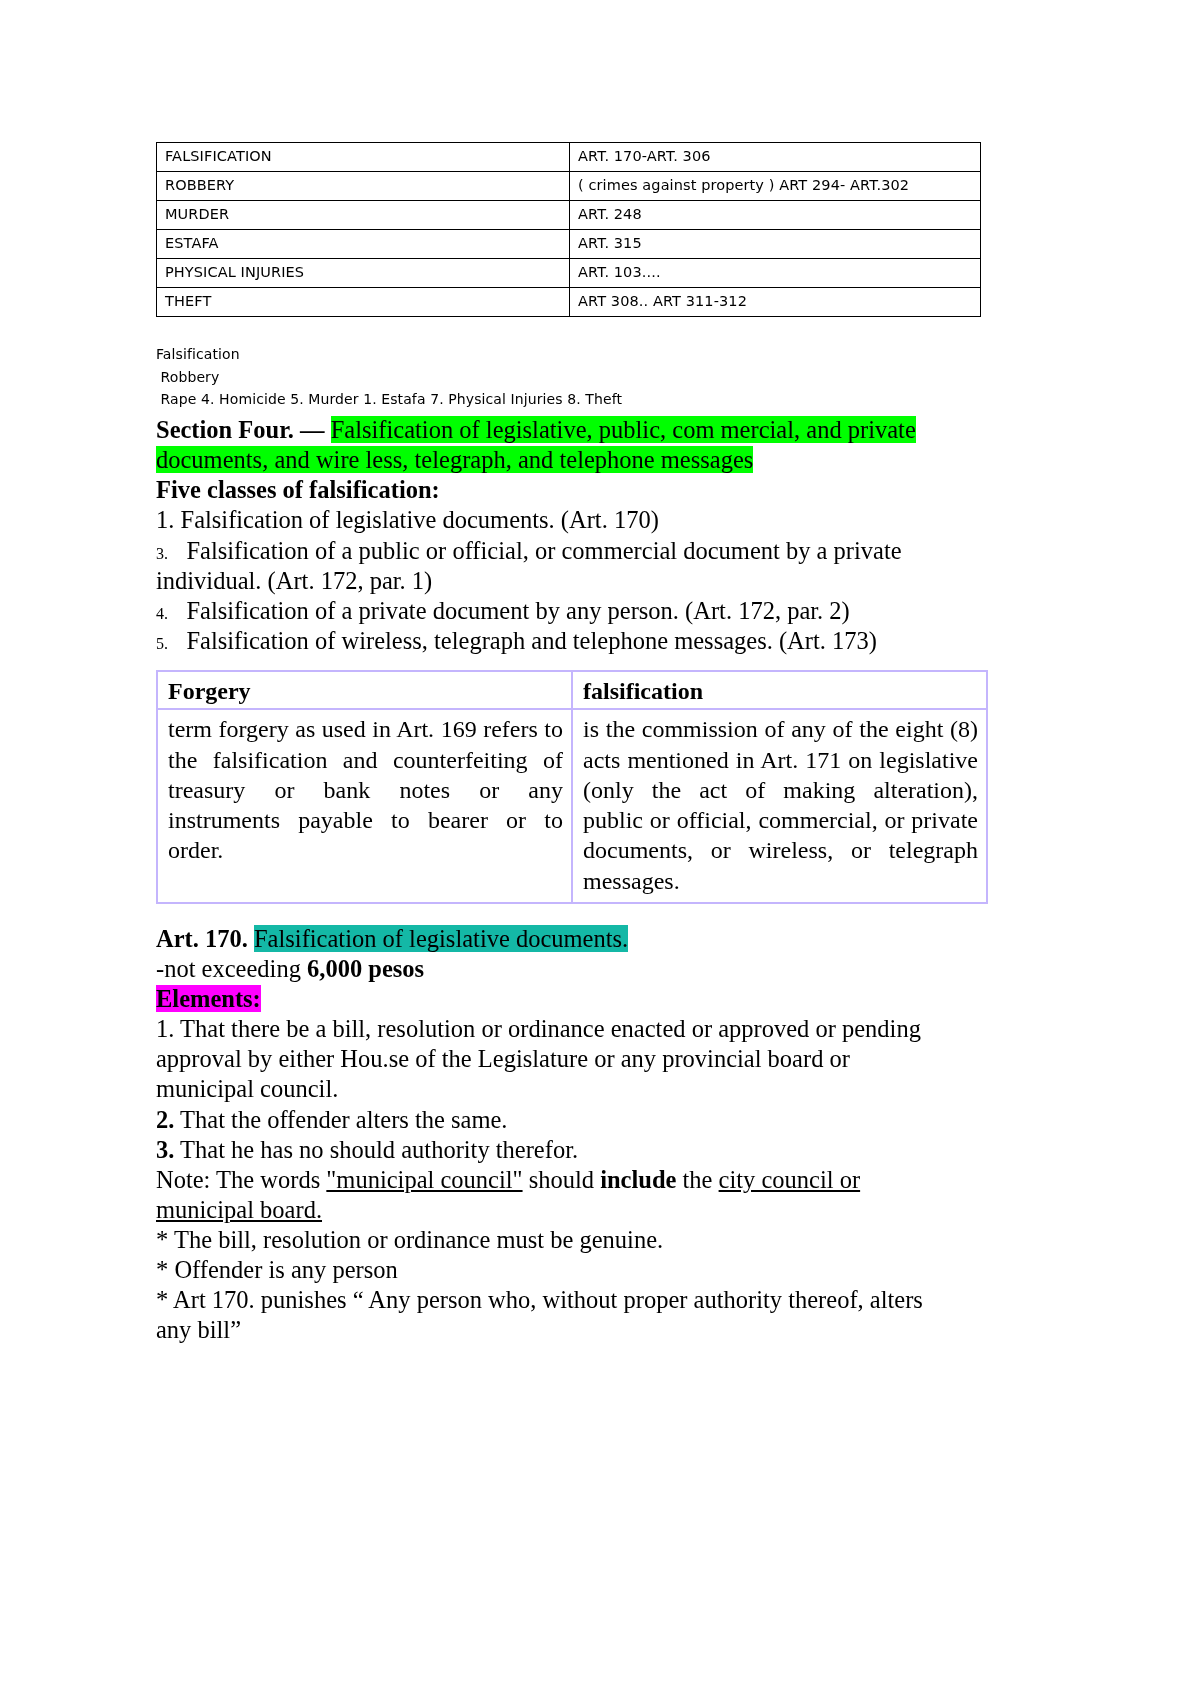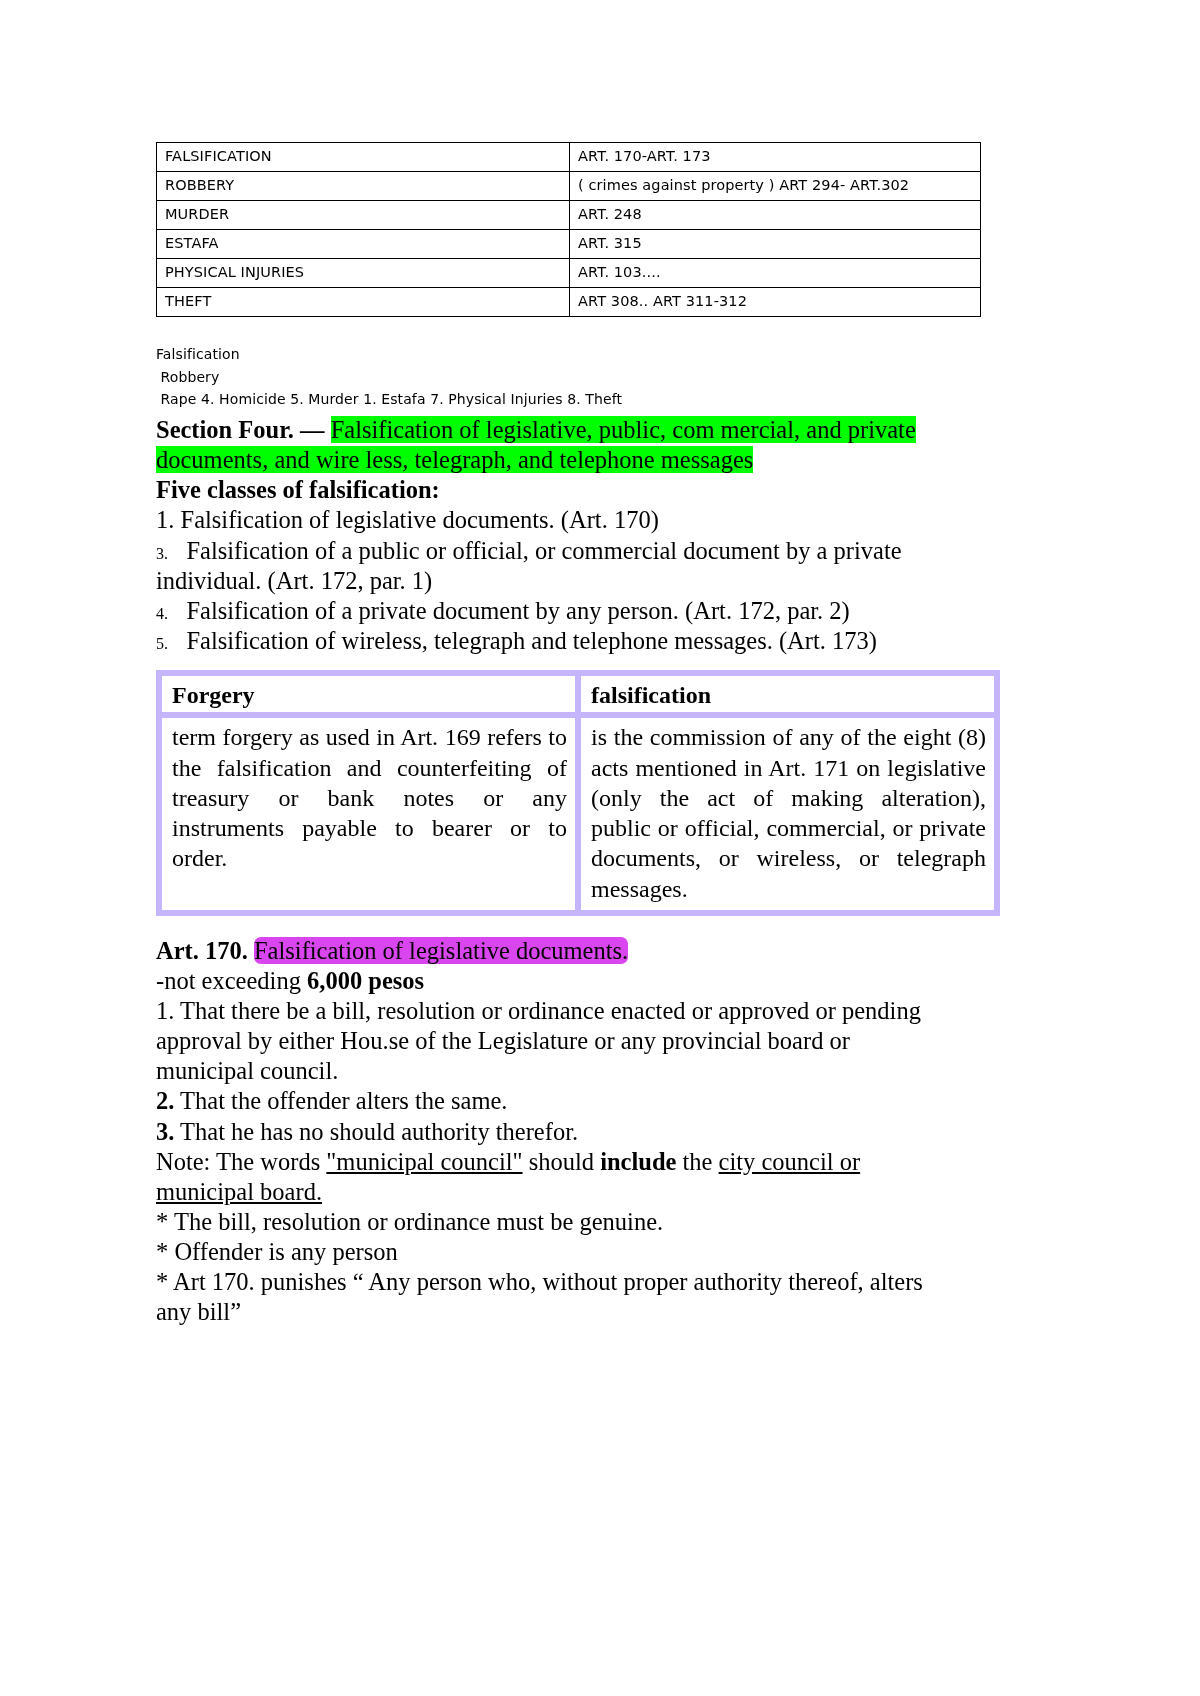--- a/index.html
+++ b/index.html
@@ -61,35 +61,35 @@
     font-family: "Liberation Serif", serif;
     font-size: 24.5px;
     line-height: 1.23;
     margin-top: 4px;
   }
   .body-text p {
     margin: 0;
   }
   .bold { font-weight: bold; }
   .hl-green { background: #00ff00; }
-  .hl-cyan  { background: #d946ef; border-radius: 7px; }
+  .hl-cyan  { background: #14b8a6; }
   .hl-magenta { background: #ff00ff; }
   .underline { text-decoration: underline; }
   .numsmall { font-size: 16px; }
 
   
   table.forgery {
     border-collapse: collapse;
     width: 790px;
     table-layout: fixed;
     margin-top: 14px;
     font-family: "Liberation Serif", serif;
   }
   table.forgery td {
-    border: 6px solid #c4b5fd;
+    border: 2px solid #c4b5fd;
     padding: 4px 8px 6px 10px;
     font-size: 24px;
     line-height: 1.26;
     vertical-align: top;
   }
   table.forgery td.head {
     font-weight: bold;
     padding-bottom: 2px;
   }
   table.forgery td.col1 { width: 395px; }
@@ -102,21 +102,21 @@
 </head>
 <body>
 
 <div class="page">
   <div class="content">
 
     <table class="crimes">
       <tbody>
         <tr>
           <td class="c1">FALSIFICATION</td>
-          <td class="c2">ART. 170-ART. 173</td>
+          <td class="c2">ART. 170-ART. 306</td>
         </tr>
         <tr>
           <td class="c1">ROBBERY</td>
           <td class="c2">( crimes against property )
 ART 294- ART.302</td>
         </tr>
         <tr>
           <td class="c1">MURDER</td>
           <td class="c2">ART. 248</td>
         </tr>
@@ -185,20 +185,23 @@
 
       <p>
         <span class="bold">Art. 170.</span><span> </span><span class="hl-cyan">Falsification of legislative documents.</span>
       </p>
 
 
       <p>
         <span>-not exceeding </span><span class="bold">6,000 pesos</span>
       </p>
 
+      <p>
+        <span class="hl-magenta bold">Elements:</span>
+      </p>
 
       <p>
         <span>1.</span><span> That there be a bill, resolution or ordinance enacted or approved or pending approval by either Hou.se of the Legislature or any provincial board or municipal council.</span>
       </p>
       <p>
         <span class="bold">2.</span><span> That the offender alters the same.</span>
       </p>
       <p>
         <span class="bold">3.</span><span> That he has no should authority therefor.</span>
       </p>

